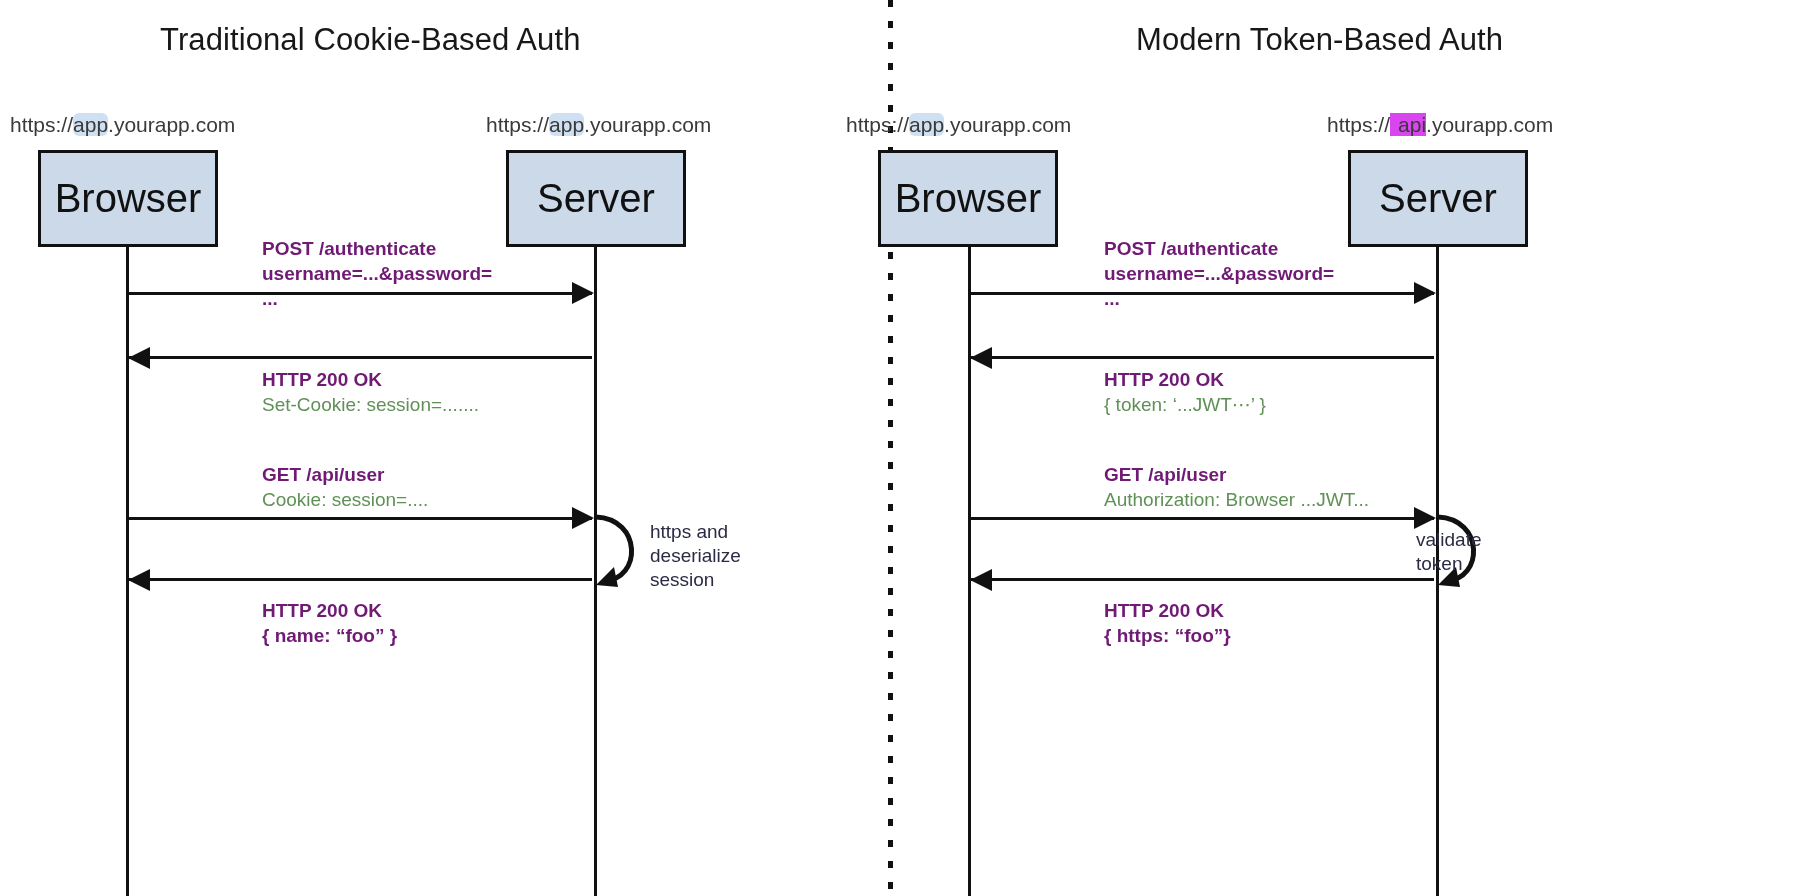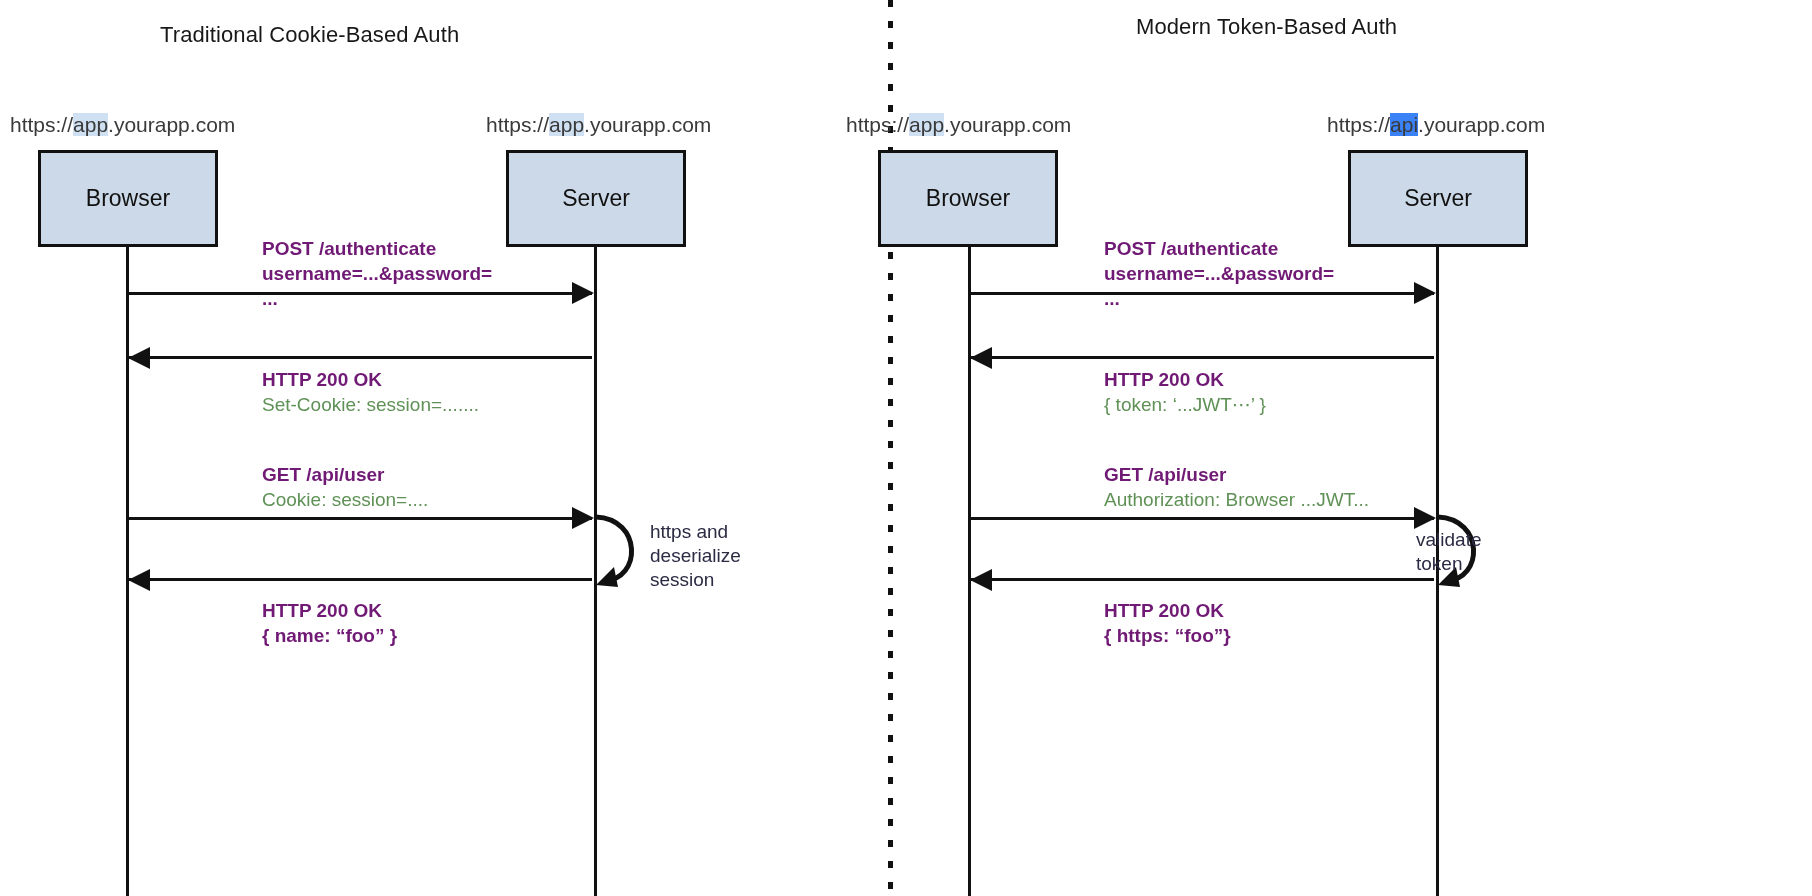--- a/index.html
+++ b/index.html
@@ -12,47 +12,47 @@
   #canvas {
     position: relative;
     width: 1812px;
     height: 896px;
     background: #ffffff;
     overflow: hidden;
   }
   .panel-title {
     position: absolute;
     font-family: "Liberation Sans", sans-serif;
-    font-size: 22px;
+    font-size: 31px;
     color: #181818;
     letter-spacing: 0.1px;
     white-space: nowrap;
   }
   .url-label {
     position: absolute;
     font-family: "Liberation Sans", sans-serif;
     font-size: 21px;
     color: #3a3a3a;
     white-space: nowrap;
   }
-  .hl-blue { background: #cfe0f2; }
-  .hl-green { background: #3b82f6; }
+  .hl-blue { background: #cfe0f2; border-radius: 6px; }
+  .hl-green { background: #d946ef; padding-left: 8px; }
 
   .actor-box {
     position: absolute;
     background: #ccd9e8;
     border: 3px solid #111111;
     box-sizing: border-box;
     display: flex;
     align-items: center;
     justify-content: center;
   }
   .actor-label {
     font-family: "Liberation Sans", sans-serif;
-    font-size: 23px;
+    font-size: 40px;
     color: #111111;
     white-space: nowrap;
   }
   .lifeline {
     position: absolute;
     width: 3px;
     background: #111111;
   }
   .divider {
     position: absolute;
@@ -160,21 +160,21 @@
 
   <div class="msg-line" style="left:128px; top:578px; width:464px;"></div>
   <div class="arrowhead arrow-left" style="left:128px; top:569px;"></div>
   <div class="msg-text" style="left:262px; top:598px;">
     <div class="dim">HTTP 200 OK</div>
     <div class="dim">{  name: “foo” }</div>
   </div>
 
   <div class="divider" style="left:888px; top:0px; height:896px;"></div>
 
-  <div class="panel-title" style="left:1136px; top:14px;">Modern Token-Based Auth</div>
+  <div class="panel-title" style="left:1136px; top:22px;">Modern Token-Based Auth</div>
 
   <div class="url-label" style="left:846px; top:113px;">
     <span>https://</span><span class="hl-blue">app</span><span>.yourapp.com</span>
   </div>
 
   <div class="url-label" style="left:1327px; top:113px;">
     <span>https://</span><span class="hl-green">api</span><span>.yourapp.com</span>
   </div>
 
   <div class="actor-box" style="left:878px; top:150px; width:180px; height:97px;">

